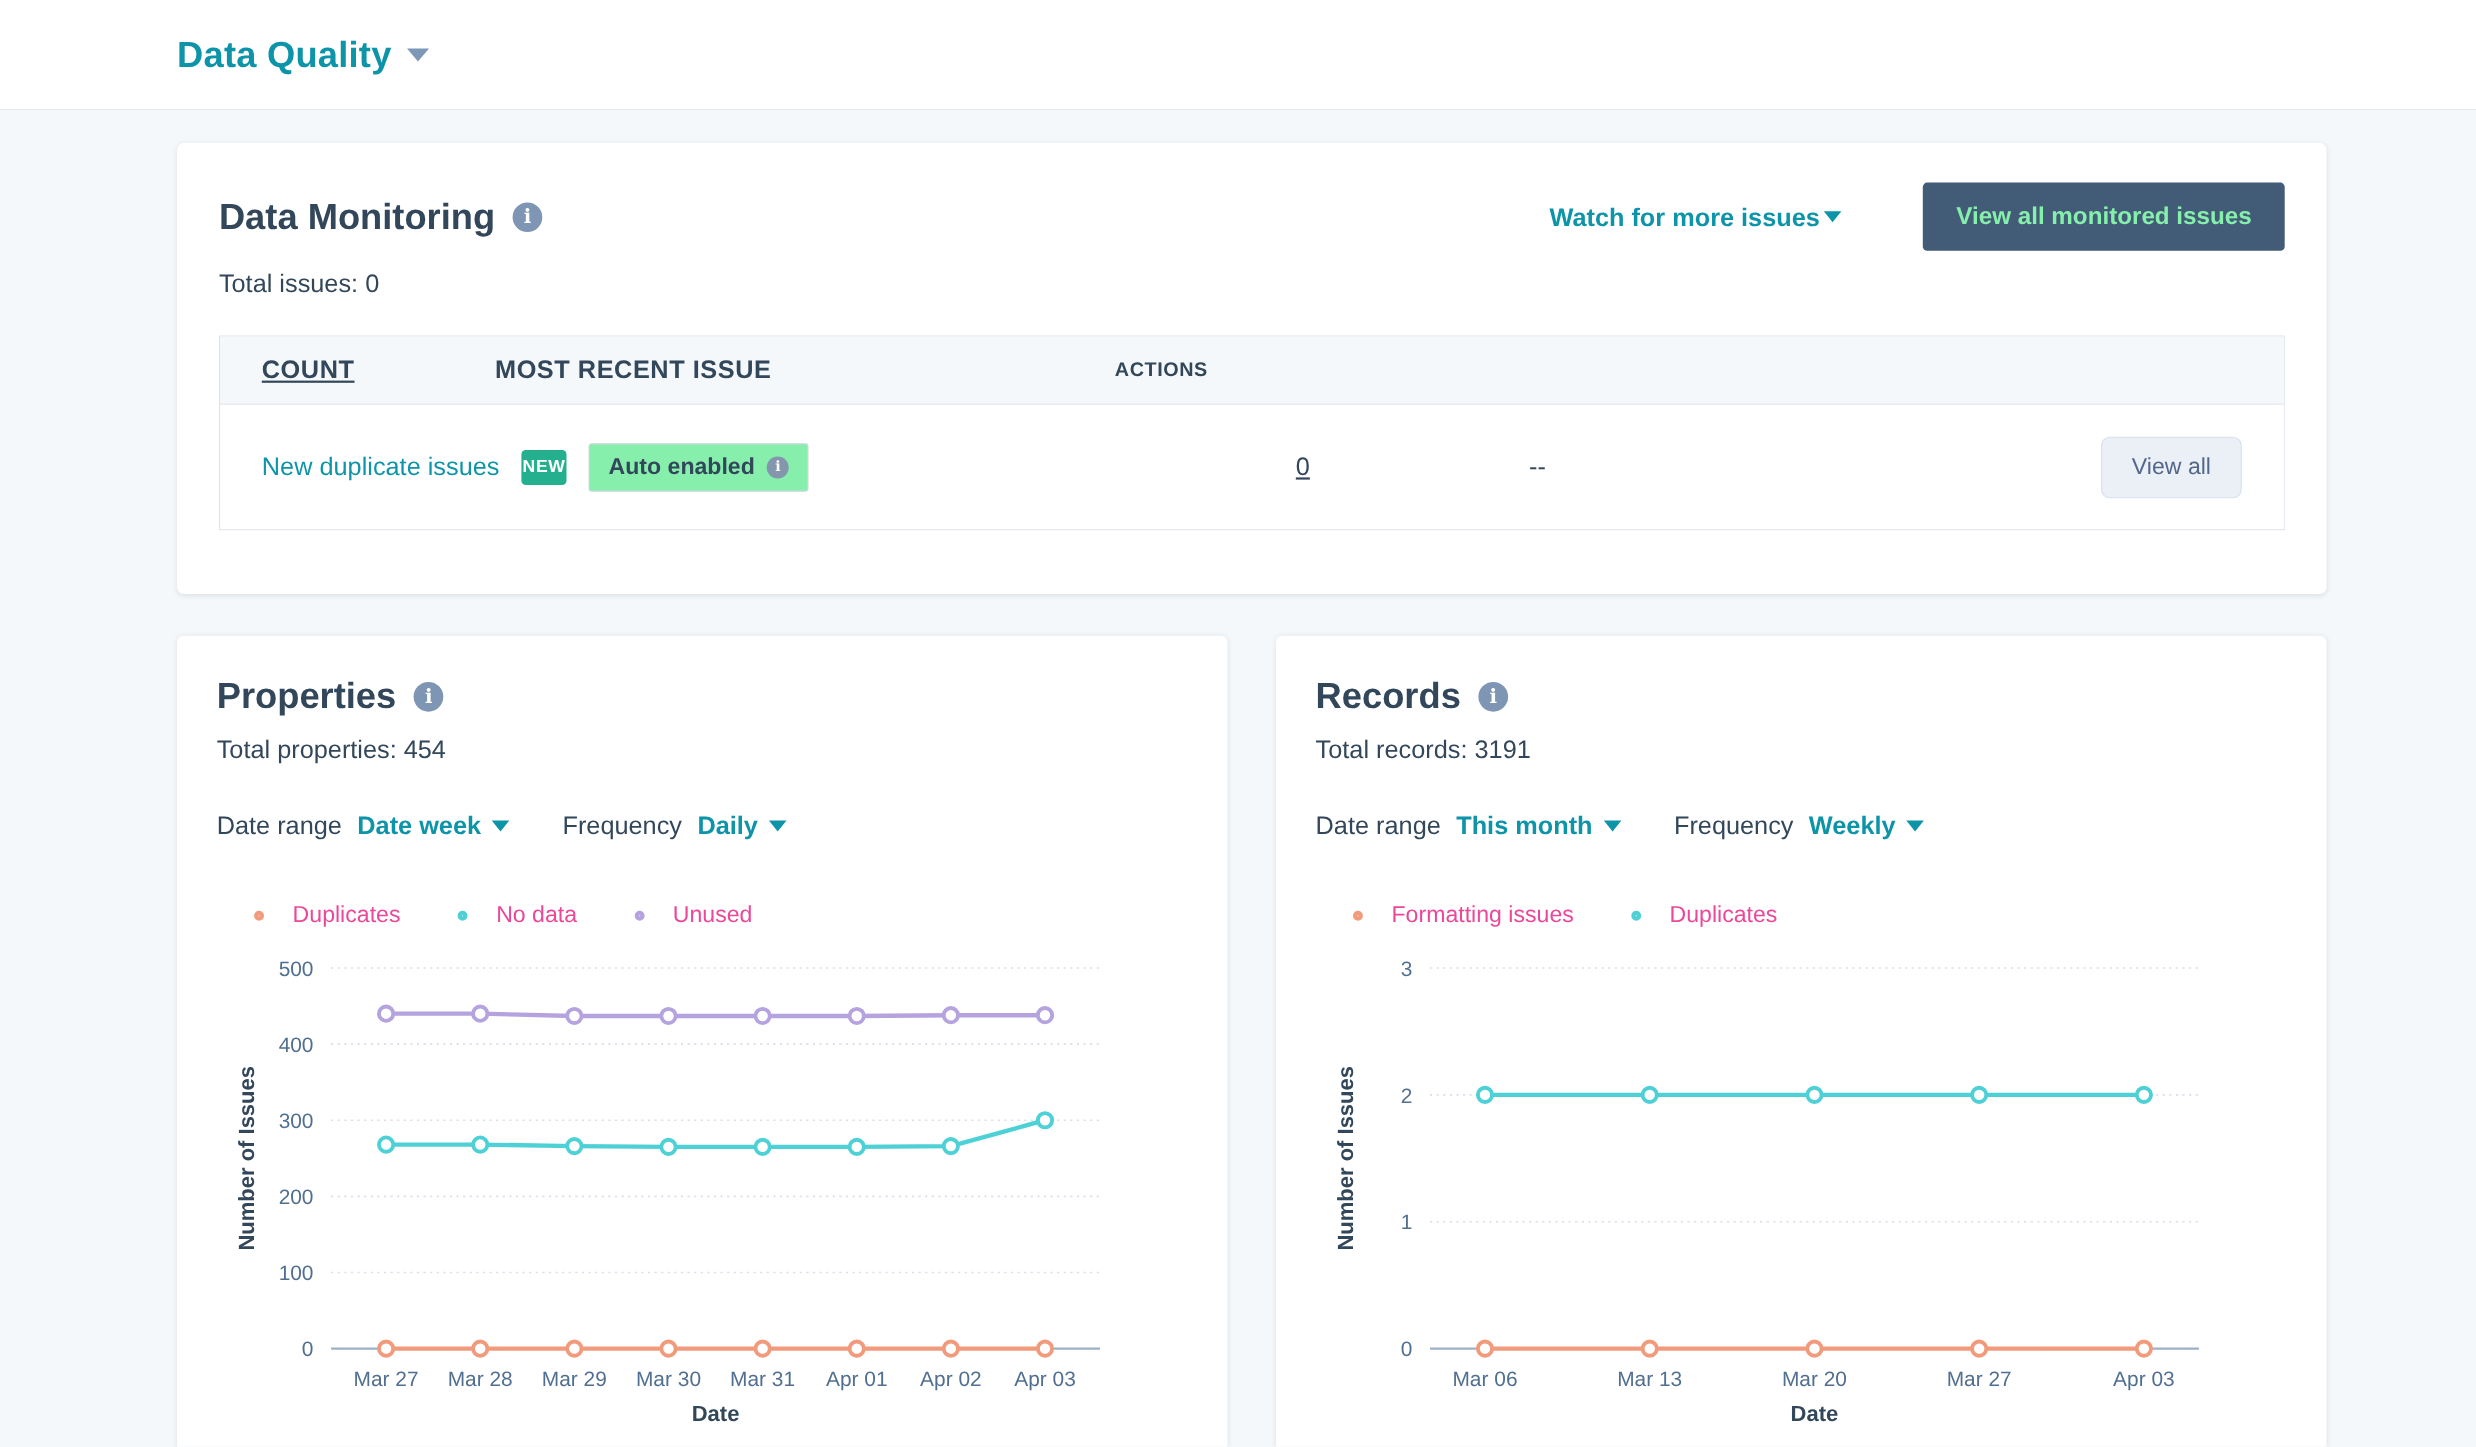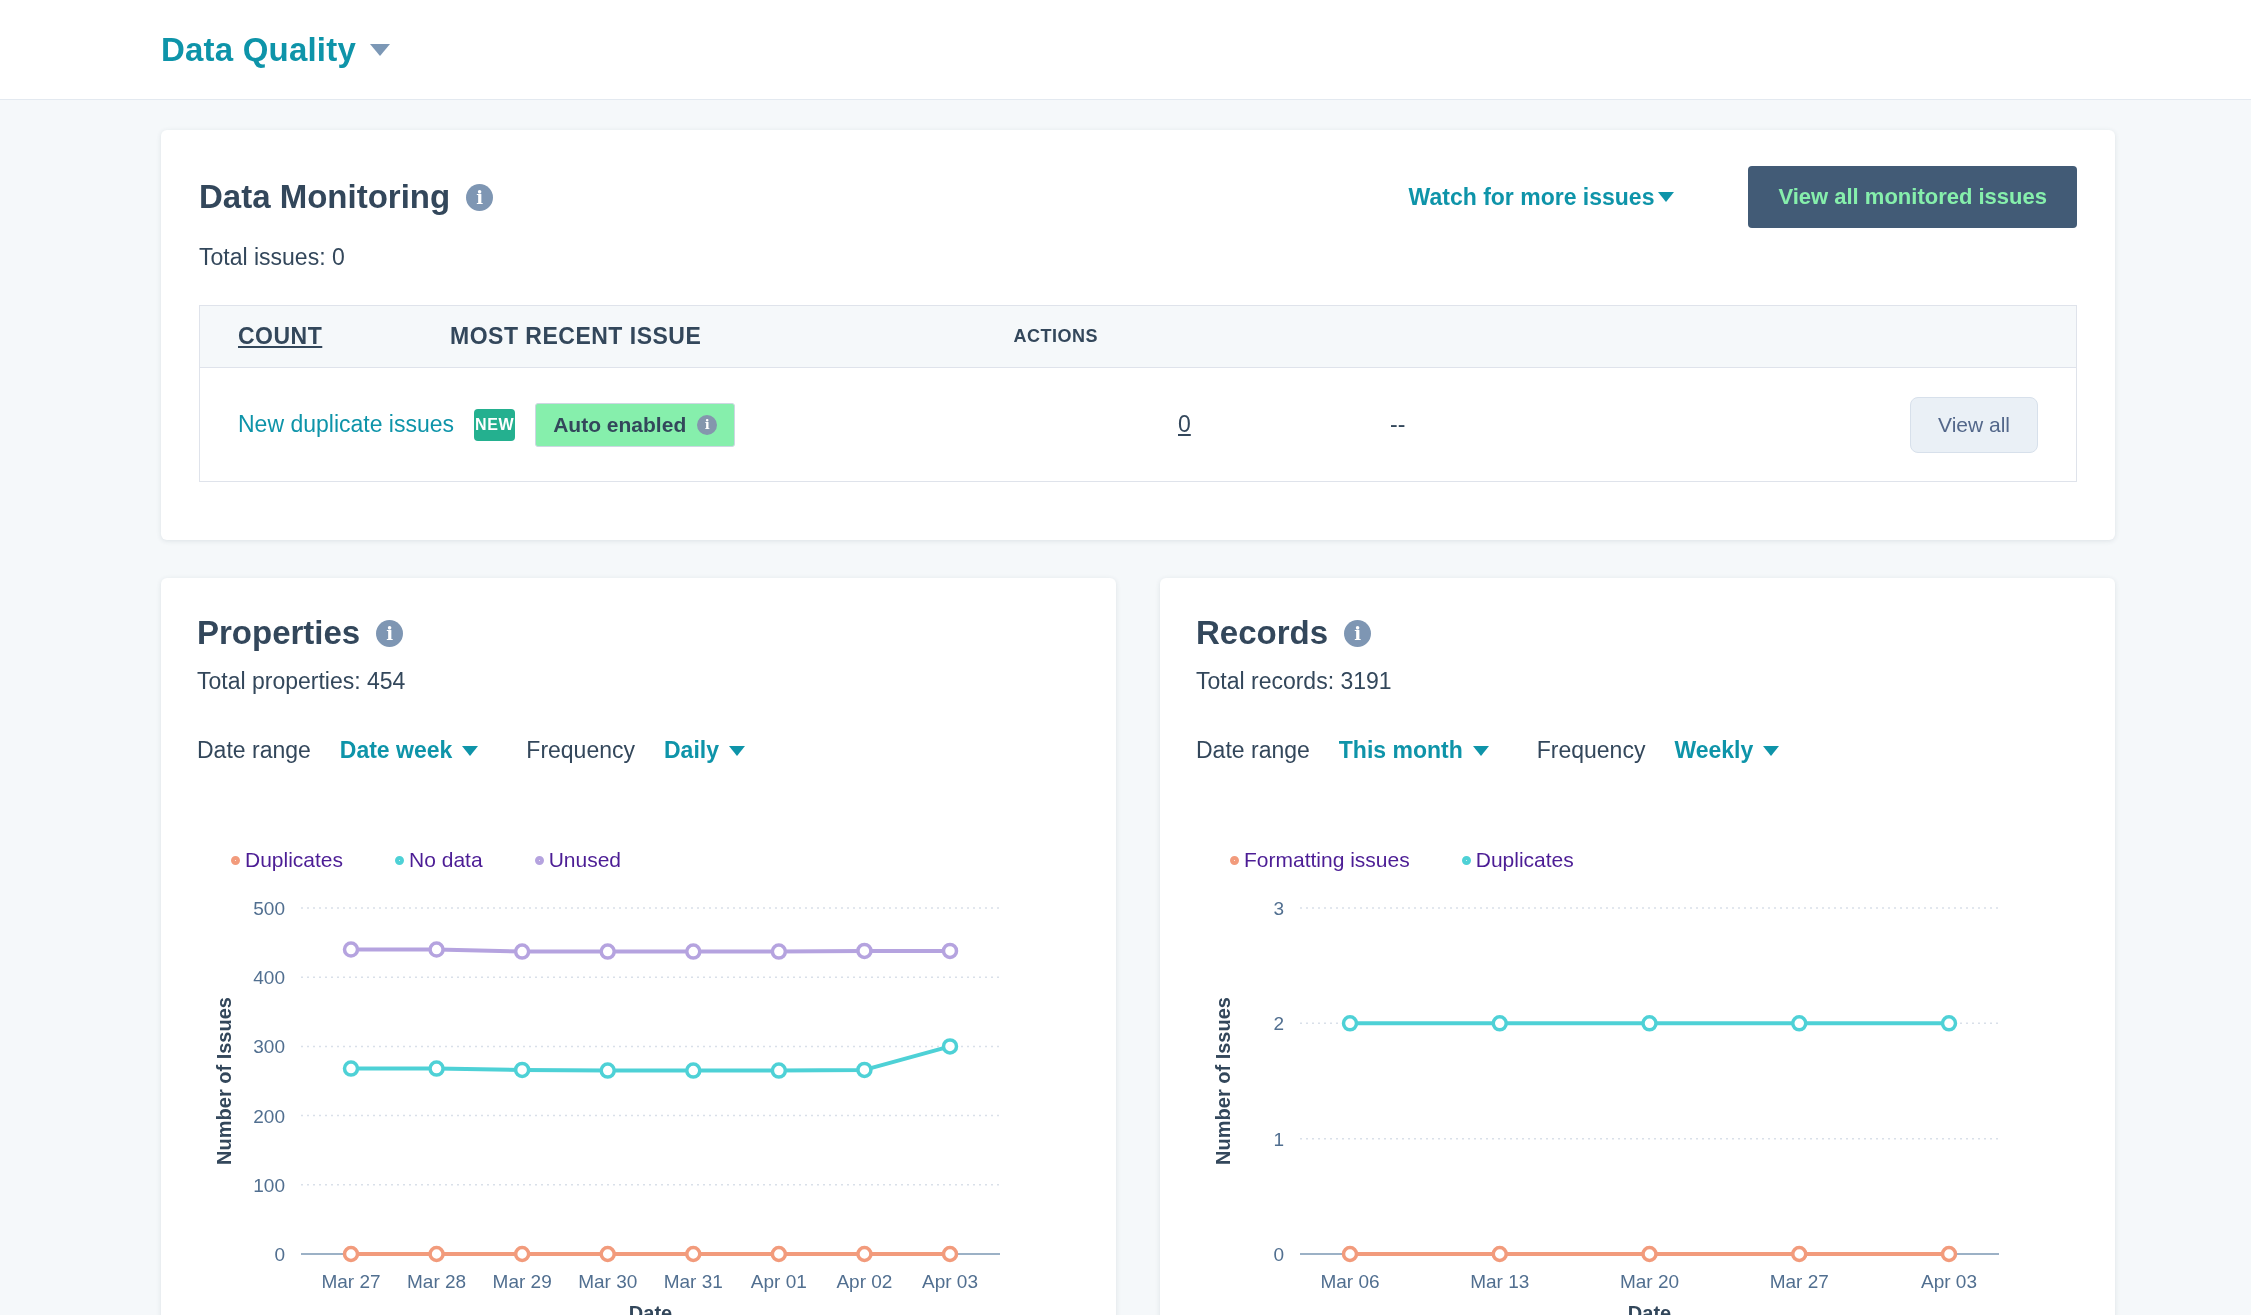--- a/index.html
+++ b/index.html
@@ -51,25 +51,25 @@
   .auto-btn { display:flex; align-items:center; gap:11px; background:#86efac; border:1px solid #cdd7e2;
     border-radius:3px; padding:9px 17px; font-size:21px; font-weight:bold; color:#33475b; cursor:pointer;
     font-family:"Liberation Sans", sans-serif; }
   .view-all-btn { background:#eaf0f6; border:1px solid #d7e0eb; border-radius:8px; color:#53678a;
     font-size:21px; padding:15px 27px; cursor:pointer; font-family:"Liberation Sans", sans-serif; }
 
   
   .bottom { display:flex; gap:44px; }
   .half-card { flex:1; padding:36px 36px 40px; min-height:830px; }
   .controls { margin-top:42px; display:flex; align-items:center; gap:48px; font-size:23px; }
-  .control-group { display:flex; align-items:flex-end; gap:29px; }
+  .control-group { display:flex; align-items:flex-end; gap:14px; }
   .control-value { display:flex; align-items:center; gap:10px; font-weight:bold; color:#0e94a9; cursor:pointer; }
 
   .legend { list-style:none; display:flex; gap:52px; margin:56px 0 0 34px; }
-  .legend li { display:flex; align-items:center; gap:5px; font-size:21px; color:#4c1d95; cursor:pointer;margin-top:28px; }
+  .legend li { display:flex; align-items:center; gap:26px; font-size:21px; color:#ec4899; cursor:pointer; }
   .legend-dot { width:9px; height:9px; border-radius:50%; border:4.5px solid #000; background:#fff; display:inline-block; }
 
   .chart-svg { display:block; margin:22px 0 0 8px; }
   .chart-svg text { font-family:"Liberation Sans", sans-serif; }
   .chart-svg .tick { font-size:19px; fill:#516f90; }
   .chart-svg .axis-title { font-size:20px; font-weight:bold; fill:#33475b; }
 </style>
 </head>
 <body>
 

